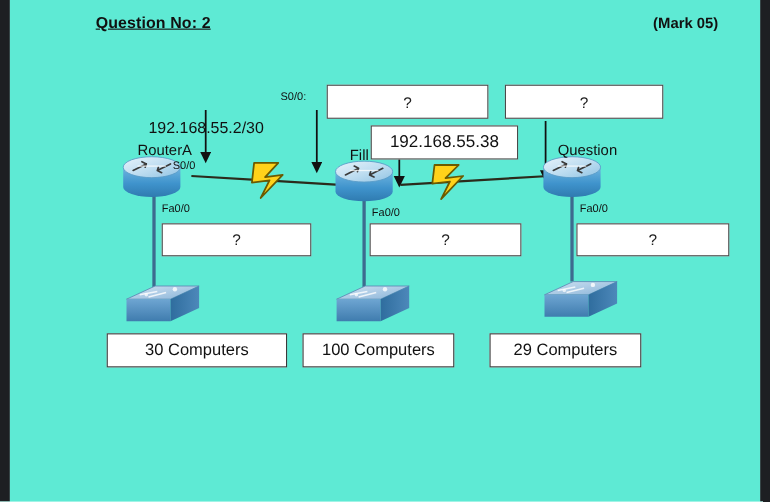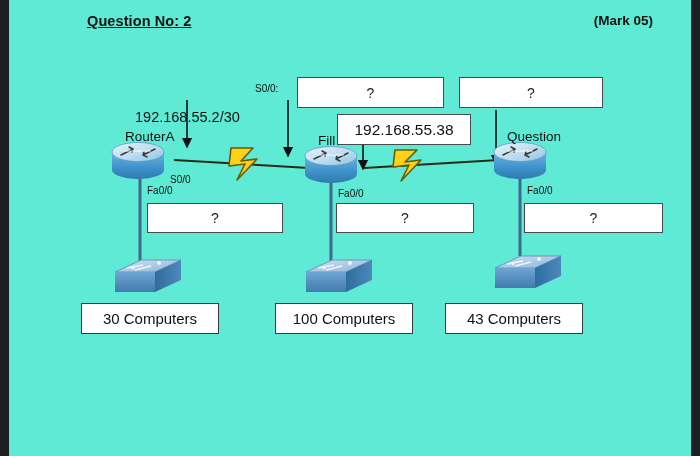--- a/index.html
+++ b/index.html
@@ -195,37 +195,37 @@
   </svg>
 
   <div class="lbl lbl-ip" style="left:126px;top:77px;margin-top:32px;">192.168.55.2/30</div>
 
   <div class="lbl" style="left:246px;top:83px;">S0/0:</div>
 
   <div class="lbl lbl-router" style="left:96px;top:129px;">RouterA</div>
   <div class="lbl lbl-router" style="left:289px;top:133px;">Fill</div>
   <div class="lbl lbl-router" style="left:478px;top:129px;">Question</div>
 
-  <div class="lbl" style="left:161px;top:146px;margin-top:28px;">S0/0</div>
+  <div class="lbl" style="left:148px;top:146px;">S0/0</div>
 
   <div class="lbl" style="left:138px;top:185px;">Fa0/0</div>
   <div class="lbl" style="left:329px;top:188px;">Fa0/0</div>
   <div class="lbl" style="left:518px;top:185px;">Fa0/0</div>
 
   <div class="abox" style="left:288px;top:77px;width:147px;height:31px;">?</div>
 
   <div class="abox" style="left:450px;top:77px;width:144px;height:31px;">?</div>
 
   <div class="abox filled" style="left:328px;top:114px;width:134px;height:31px;">192.168.55.38</div>
 
   <div class="abox" style="left:138px;top:203px;width:136px;height:30px;">?</div>
 
   <div class="abox" style="left:327px;top:203px;width:138px;height:30px;">?</div>
 
   <div class="abox" style="left:515px;top:203px;width:139px;height:30px;">?</div>
 
-  <div class="cbox" style="left:72px;top:303px;width:138px;height:31px;">30 Computers</div>
+  <div class="cbox" style="left:88px;top:303px;width:164px;height:31px;">30 Computers</div>
 
   <div class="cbox" style="left:266px;top:303px;width:138px;height:31px;">100 Computers</div>
 
-  <div class="cbox" style="left:436px;top:303px;width:138px;height:31px;">43 Computers</div>
+  <div class="cbox" style="left:436px;top:303px;width:138px;height:31px;">29 Computers</div>
 
 </div>
 
 </body></html>

